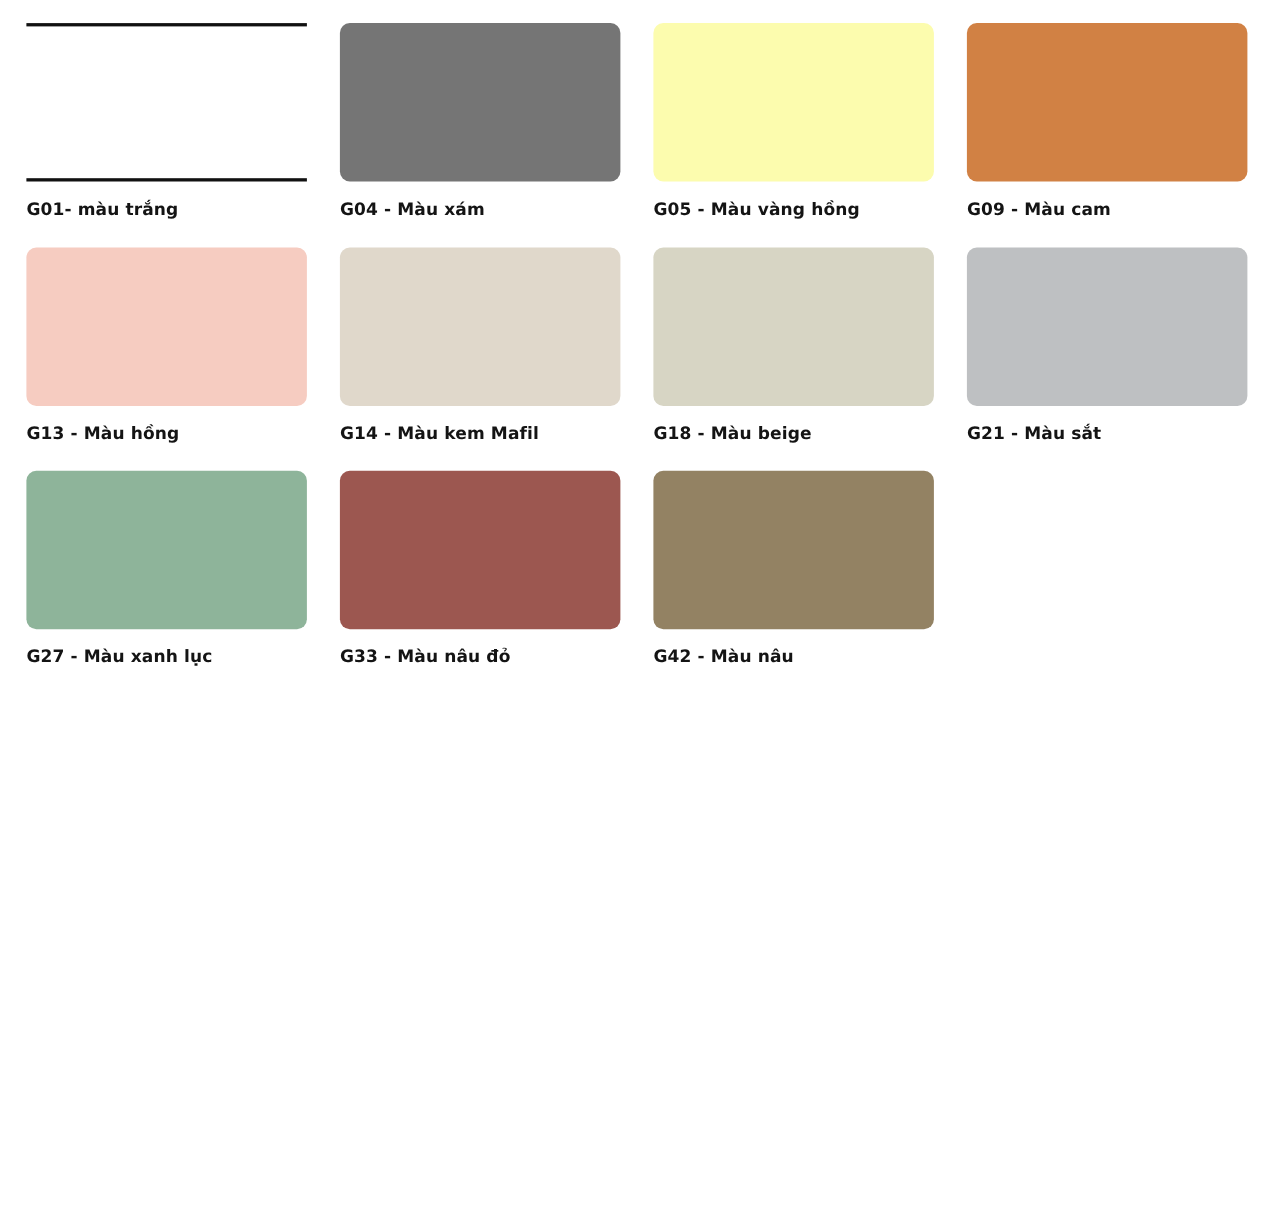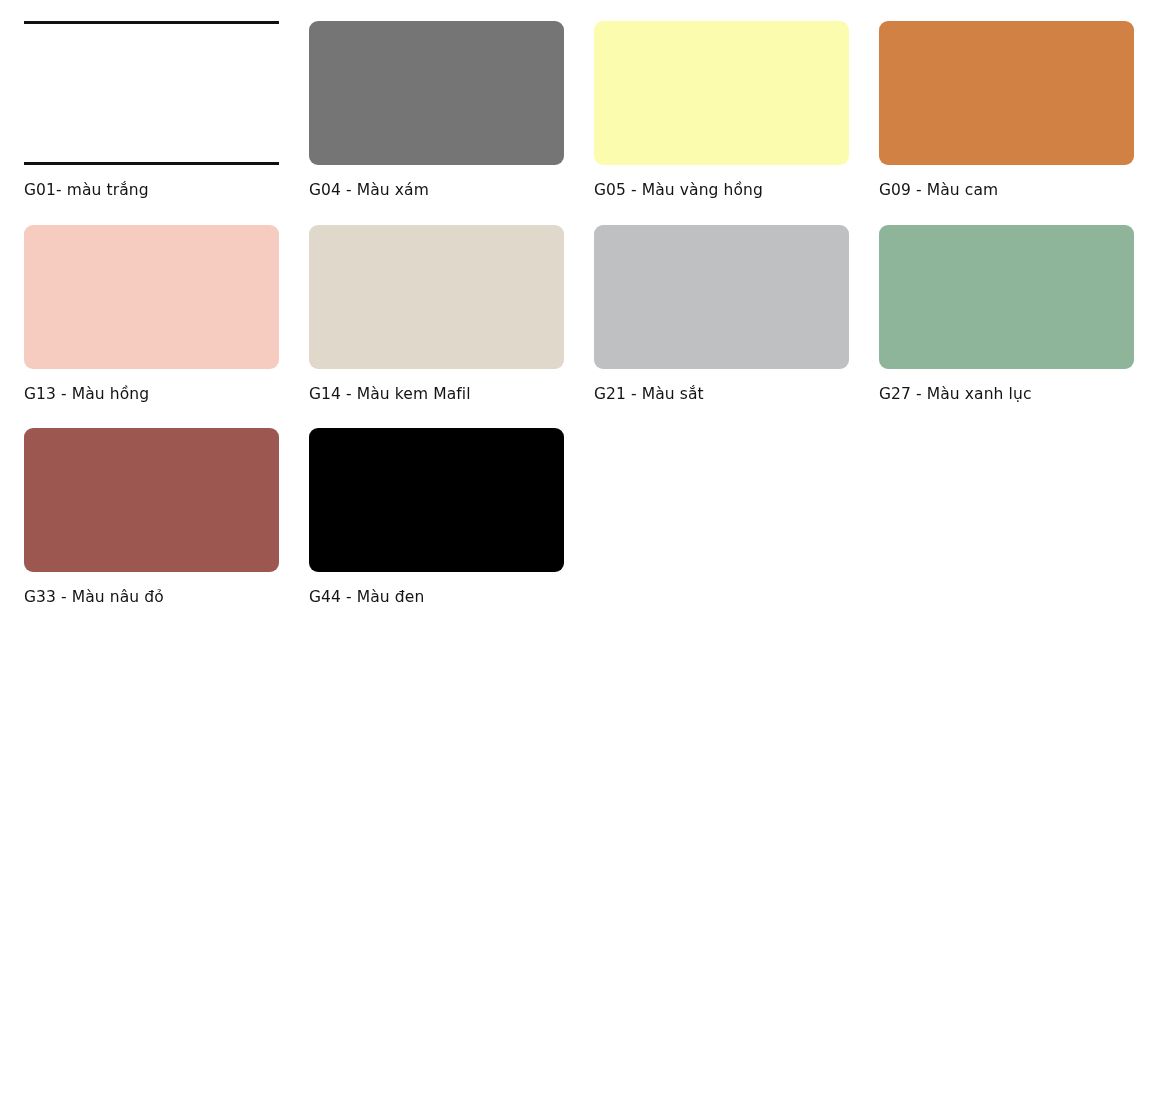--- a/index.html
+++ b/index.html
@@ -34,21 +34,21 @@
   }
   .swatch-chip.outlined {
     background: #ffffff;
     border-radius: 0;
     border-top: 3px solid #111111;
     border-bottom: 3px solid #111111;
   }
   .swatch-label {
     margin-top: 16px;
     font-size: 15.5px;
-    font-weight: normal;
+    font-weight: bold;
     color: #141414;
     letter-spacing: 0.1px;
     line-height: 1.2;
     white-space: nowrap;
   }
 </style>
 </head>
 <body>
 
 <main id="palette-grid">
@@ -70,28 +70,32 @@
     </div>
     <div class="swatch-card">
       <div class="swatch-chip" style="background: rgb(246, 204, 193);"></div>
       <div class="swatch-label">G13 - Màu hồng</div>
     </div>
     <div class="swatch-card">
       <div class="swatch-chip" style="background: rgb(224, 216, 203);"></div>
       <div class="swatch-label">G14 - Màu kem Mafil</div>
     </div>
     <div class="swatch-card">
+      <div class="swatch-chip" style="background: rgb(215, 213, 196);"></div>
+      <div class="swatch-label">G18 - Màu beige</div>
+    </div>
+    <div class="swatch-card">
       <div class="swatch-chip" style="background: rgb(190, 192, 194);"></div>
       <div class="swatch-label">G21 - Màu sắt</div>
     </div>
     <div class="swatch-card">
       <div class="swatch-chip" style="background: rgb(142, 180, 154);"></div>
       <div class="swatch-label">G27 - Màu xanh lục</div>
     </div>
     <div class="swatch-card">
       <div class="swatch-chip" style="background: rgb(156, 87, 80);"></div>
       <div class="swatch-label">G33 - Màu nâu đỏ</div>
     </div>
     <div class="swatch-card">
-      <div class="swatch-chip" style="background: rgb(0, 0, 0);"></div>
-      <div class="swatch-label">G44 - Màu đen</div>
+      <div class="swatch-chip" style="background: rgb(147, 130, 99);"></div>
+      <div class="swatch-label">G42 - Màu nâu</div>
     </div>
   </main>
 
 </body></html>

